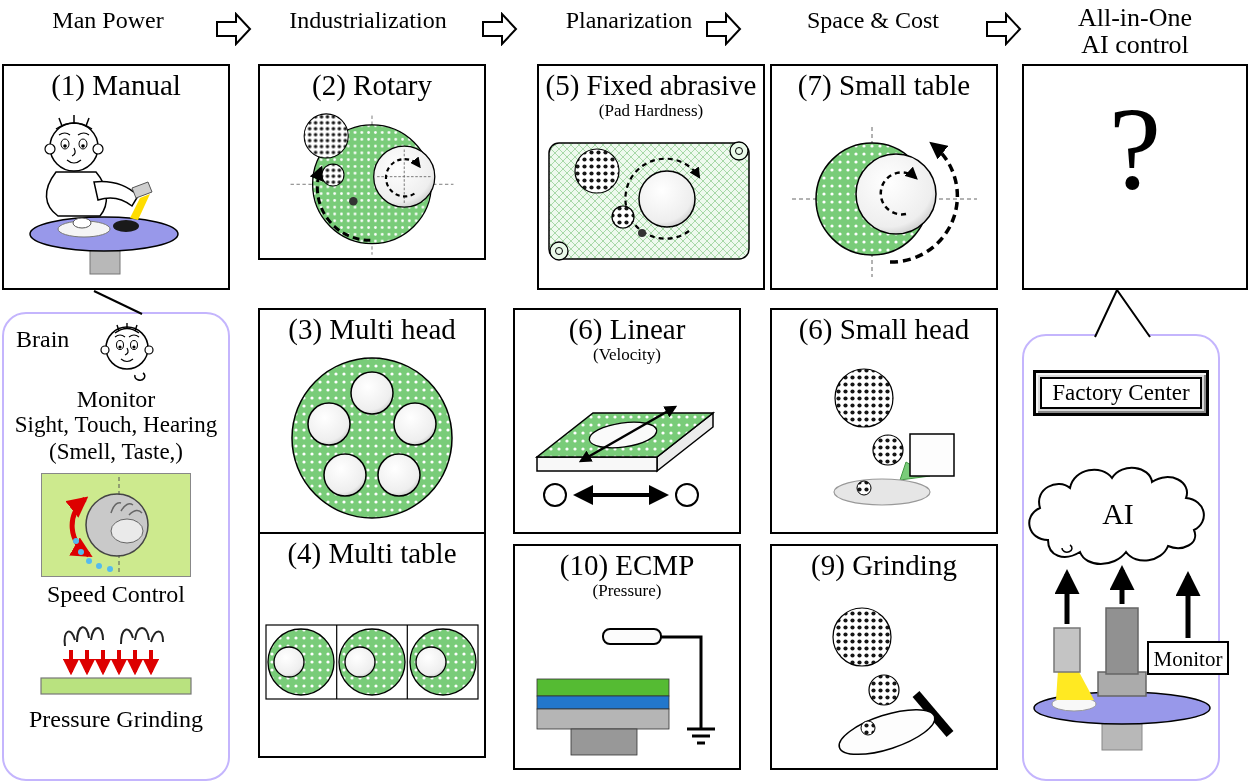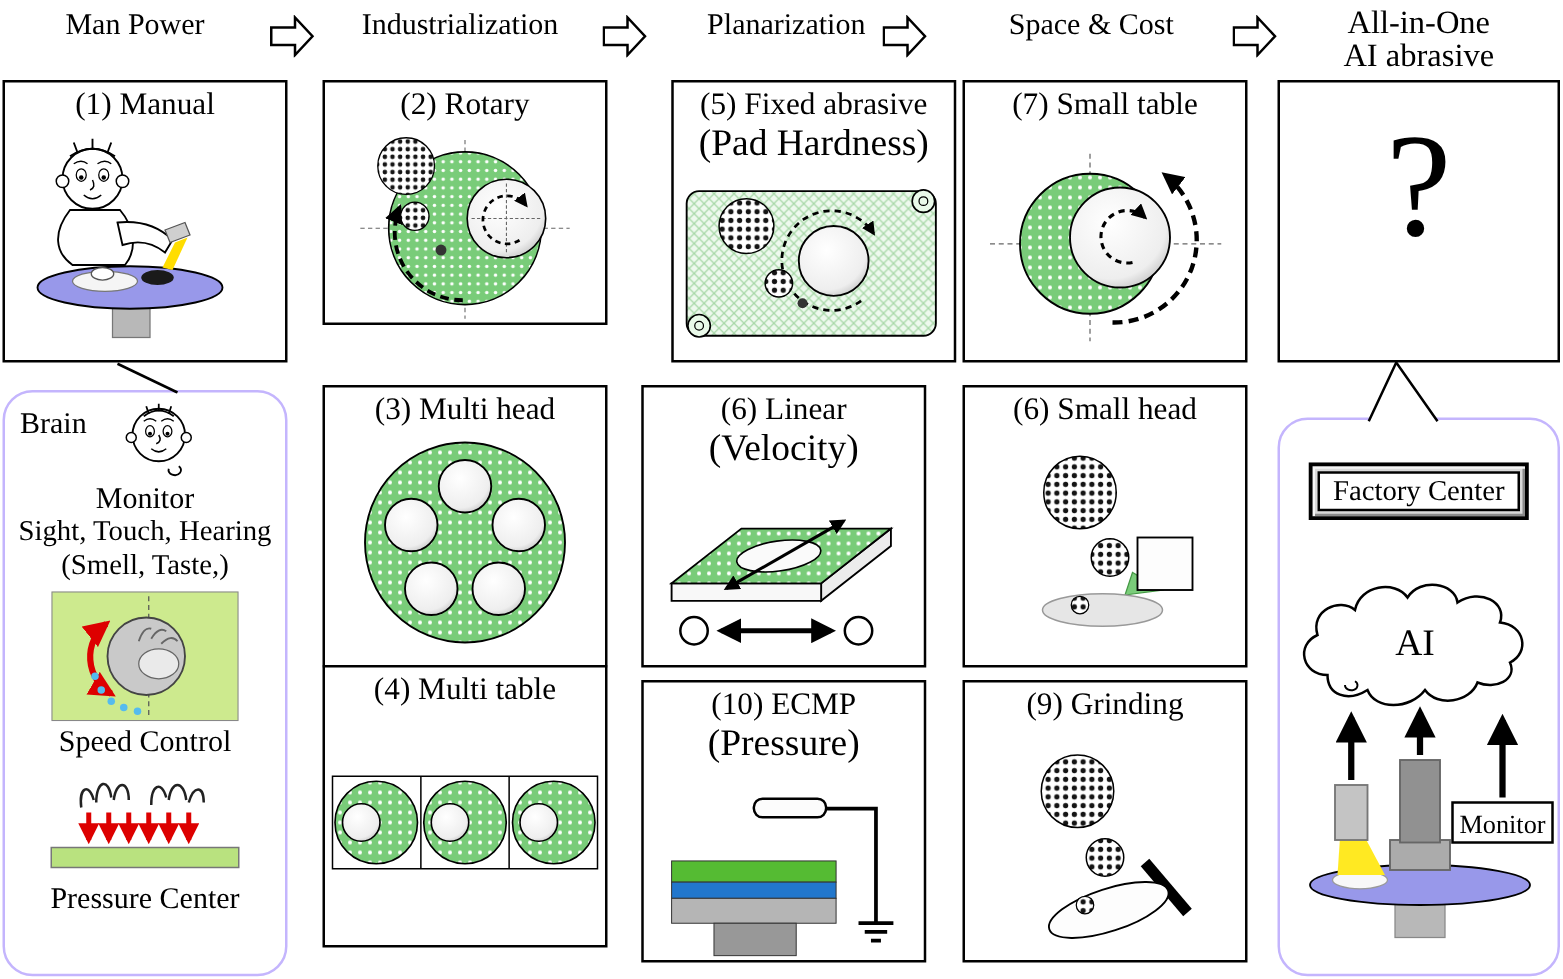--- a/index.html
+++ b/index.html
@@ -4,38 +4,38 @@
 <style>
   * { margin:0; padding:0; box-sizing:border-box; }
   body { font-family:"Liberation Serif","DejaVu Serif",serif; background:#fff; color:#000; }
   .canvas { position:relative; width:1250px; height:783px; background:#fff; overflow:hidden; }
 
   .stage-label { position:absolute; top:8px; font-size:24px; text-align:center; line-height:1.05; }
   .stage-label.two-line { top:4px; }
   .stage-arrow { position:absolute; top:12px; }
 
   .box { position:absolute; background:#fff; border:2px solid #000; display:flex; flex-direction:column; align-items:center; }
-  .box-title { font-size:25px; margin-top:4px; text-align:left; line-height:1.1; }
-  .box-subtitle { font-size:30px; text-align:center; line-height:1.1; }
+  .box-title { font-size:29px; margin-top:4px; text-align:left; line-height:1.1; }
+  .box-subtitle { font-size:17px; text-align:center; line-height:1.1; }
 
   .b1  { left:2px;    top:64px;  width:228px; height:226px; }
   .b2  { left:258px;  top:64px;  width:228px; height:196px; }
   .b5  { left:537px;  top:64px;  width:228px; height:226px; }
   .b7  { left:770px;  top:64px;  width:228px; height:226px; }
   .bq  { left:1022px; top:64px;  width:226px; height:226px; }
   .b3  { left:258px;  top:308px; width:228px; height:226px; }
   .b6  { left:513px;  top:308px; width:228px; height:226px; }
   .b8  { left:770px;  top:308px; width:228px; height:226px; }
   .b4  { left:258px;  top:532px; width:228px; height:226px; }
   .b10 { left:513px;  top:544px; width:228px; height:226px; }
   .b9  { left:770px;  top:544px; width:228px; height:226px; }
 
   .panel { position:absolute; background:#fff; border:2px solid #c4b5fd; border-radius:24px; display:flex; flex-direction:column; align-items:center; }
   .panel-man { left:2px;    top:312px; width:228px; height:469px; }
-  .panel-ai  { left:1022px; top:334px; width:226px; height:447px; }
+  .panel-ai  { left:1022px; top:334px; width:198px; height:447px; }
 
   .callout { position:absolute; z-index:5; }
 
   .question-mark { font-size:118px; line-height:1.0; margin-top:24px; }
 
   .brain-row { align-self:flex-start; display:flex; align-items:flex-start; margin:6px 0 0 12px; }
   .man-label { font-size:24px; text-align:center; line-height:1.1; }
   .senses { font-size:23px; text-align:center; line-height:1.15; }
 
   .factory-frame { margin-top:34px; border:3px solid #000; background:#d9d9d9; padding:4px; box-shadow: inset 2px 2px 0 #f5f5f5, inset -2px -2px 0 #8a8a8a; }
@@ -85,21 +85,21 @@
   <div class="stage-label" style="left:516px; width:226px;">Planarization</div>
   <svg class="stage-arrow" style="left:706px;" width="36" height="34">
     <polygon points="1,10 20,10 20,2 34,17 20,32 20,24 1,24" fill="#ffffff" stroke="#000000" stroke-width="2"></polygon>
   </svg>
   <div class="stage-label" style="left:760px; width:226px;">Space &amp; Cost</div>
   <svg class="stage-arrow" style="left:986px;" width="36" height="34">
     <polygon points="1,10 20,10 20,2 34,17 20,32 20,24 1,24" fill="#ffffff" stroke="#000000" stroke-width="2"></polygon>
   </svg>
   <div class="stage-label two-line" style="left:1024px; width:222px; font-size:26px;">
     <div>All-in-One</div>
-    <div>AI abrasive</div>
+    <div>AI control</div>
   </div>
 
   <div class="box b1">
     <div class="box-title">(1) Manual</div>
     <svg viewBox="0 0 224 184" width="224" height="184">
       <rect x="86" y="140" width="30" height="32" fill="#b8b8b8" stroke="#777" stroke-width="1"></rect>
       <ellipse cx="100" cy="132" rx="74" ry="17" fill="#9898ea" stroke="#000" stroke-width="1.5"></ellipse>
       <ellipse cx="80" cy="127" rx="26" ry="8" fill="#f5f5f5" stroke="#777" stroke-width="1"></ellipse>
       <ellipse cx="122" cy="124" rx="13" ry="6" fill="#1a1a1a"></ellipse>
       <path d="M52,70 C38,88 40,104 54,114 L96,114 C106,102 104,84 92,70 Z" fill="#ffffff" stroke="#000" stroke-width="1.5"></path>
@@ -164,21 +164,21 @@
       <path d="M44,30 C42,14 50,10 54,24 M56,26 C56,8 66,6 68,22 M70,24 C72,8 82,8 82,24" fill="none" stroke="#222" stroke-width="2"></path>
       <path d="M100,28 C100,12 108,8 112,22 M114,24 C116,8 126,8 128,24 M130,26 C134,12 142,12 142,26" fill="none" stroke="#222" stroke-width="2"></path>
       <line x1="50" y1="34" x2="50" y2="56" stroke="#dd0000" stroke-width="4" marker-end="url(#mArrowRed)"></line>
       <line x1="66" y1="34" x2="66" y2="56" stroke="#dd0000" stroke-width="4" marker-end="url(#mArrowRed)"></line>
       <line x1="82" y1="34" x2="82" y2="56" stroke="#dd0000" stroke-width="4" marker-end="url(#mArrowRed)"></line>
       <line x1="98" y1="34" x2="98" y2="56" stroke="#dd0000" stroke-width="4" marker-end="url(#mArrowRed)"></line>
       <line x1="114" y1="34" x2="114" y2="56" stroke="#dd0000" stroke-width="4" marker-end="url(#mArrowRed)"></line>
       <line x1="130" y1="34" x2="130" y2="56" stroke="#dd0000" stroke-width="4" marker-end="url(#mArrowRed)"></line>
       <rect x="20" y="62" width="150" height="16" fill="#b9e27f" stroke="#777" stroke-width="1.2"></rect>
     </svg>
-    <div class="man-label" style="margin-top:4px;">Pressure Center</div>
+    <div class="man-label" style="margin-top:4px;">Pressure Grinding</div>
   </div>
 
   <div class="box b2">
     <div class="box-title">(2) Rotary</div>
     <svg viewBox="0 0 224 184" width="224" height="184">
       <line x1="16" y1="97" x2="208" y2="97" stroke="#666" stroke-width="1" stroke-dasharray="4 3"></line>
       <line x1="112" y1="16" x2="112" y2="180" stroke="#666" stroke-width="1" stroke-dasharray="4 3"></line>
       <circle cx="112" cy="97" r="70" fill="url(#padDots)" stroke="#000" stroke-width="1.5"></circle>
       <path d="M110,163 A 62,62 0 0 1 52,78" fill="none" stroke="#000" stroke-width="3.5" stroke-dasharray="8 5" marker-end="url(#mArrow)"></path>
       <circle cx="150" cy="88" r="36" fill="url(#headGrad)" stroke="#000" stroke-width="1.5"></circle>

